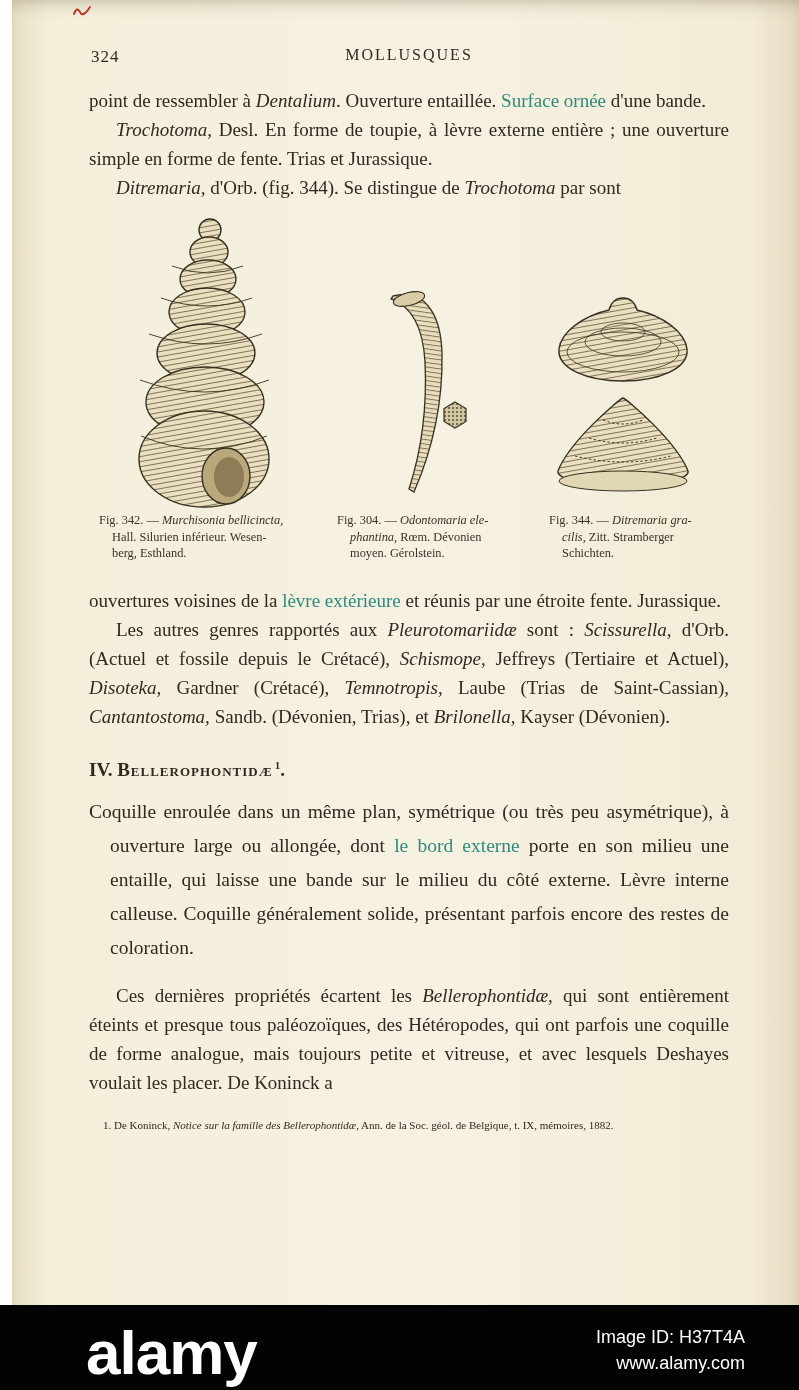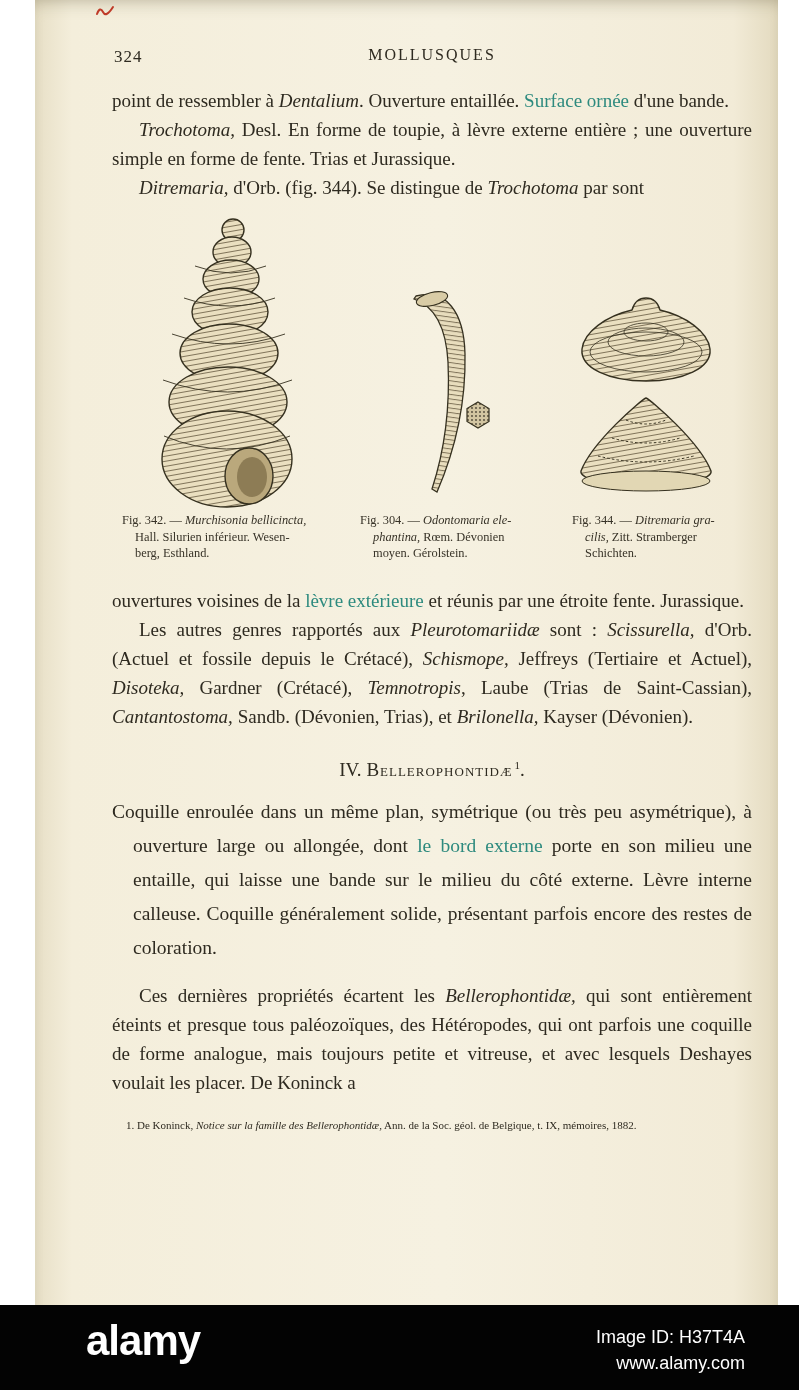--- a/index.html
+++ b/index.html
@@ -1,20 +1,20 @@
 <!DOCTYPE html>
 <html><head>
 <meta charset="utf-8">
 <style>
   html,body{margin:0;padding:0;}
   body{width:799px;height:1390px;position:relative;background:#ffffff;overflow:hidden;}
 
-  .paper{position:absolute;left:35px;top:0;width:743px;height:1328px;
+  .paper{position:absolute;left:12px;top:0;width:743px;height:1328px;
     background:linear-gradient(90deg,#e7dfc6 0%,#f4eedb 5%,#f6f1e1 55%,#f2ebd7 94%,#e3dabf 100%);
-    box-shadow:inset 0 12px 18px -12px rgba(105,95,65,.45), inset 0 -12px 18px -12px rgba(105,95,65,.35);}
+    box-shadow:inset 0 12px 18px -12px rgba(105,95,65,.45), inset 0 -12px 18px -12px rgba(105,95,65,.35);padding-left:44px;}
   .content{position:absolute;left:77px;top:46px;width:640px;color:#2e2a20;
     font-family:"Liberation Serif","DejaVu Serif",serif;}
 
   .pg-header{position:relative;height:26px;margin-bottom:14px;}
   .pg-num{position:absolute;left:2px;top:1px;font-size:17px;letter-spacing:1px;}
   .pg-title{text-align:center;letter-spacing:2px;font-size:16px;}
 
   p{margin:0;}
   .body-text{font-size:19px;line-height:29px;text-align:justify;}
   .indent{text-indent:27px;}
@@ -28,33 +28,33 @@
 
   .captions{display:flex;}
   .caption{font-size:12.4px;line-height:16.5px;color:#373227;}
   .cap1{margin-left:10px;width:222px;}
   .cap2{margin-left:16px;width:182px;}
   .cap3{margin-left:30px;width:175px;font-family:Liberation Serif, serif;}
   .cap-line{white-space:nowrap;}
   .cap-rest{padding-left:13px;}
 
   .after-figs{margin-top:24px;}
-  .section-heading{margin:28px 0 14px;text-align:center;font-size:19px;font-weight:normal;font-family:inherit;}
+  .section-heading{margin:28px 0 14px;text-align:left;font-size:19px;font-weight:bold;font-family:inherit;}
   .sc{font-variant:small-caps;letter-spacing:1px;}
   .section-heading sup{font-size:11px;margin-left:2px;}
   .diagnosis{font-size:19.5px;line-height:34px;text-align:justify;
     padding-left:21px;text-indent:-21px;}
   .para-ces{margin-top:16px;}
   .footnote{margin-top:18px;font-size:11px;line-height:21px;text-align:justify;text-indent:14px;}
 
   .pencil-mark{position:absolute;left:60px;top:4px;}
 
   .footer{position:absolute;left:0;top:1305px;width:799px;height:85px;background:#030303;color:#ffffff;
     font-family:"Liberation Sans","DejaVu Sans",sans-serif;}
-  .alamy-logo{position:absolute;left:86px;top:12px;font-size:42px;font-weight:700;letter-spacing:-1px;}
+  .alamy-logo{position:absolute;left:86px;top:12px;font-size:62px;font-weight:700;letter-spacing:-1px;}
   .footer-meta{position:absolute;right:54px;top:19px;text-align:right;font-size:18px;line-height:26px;}
 </style>
 </head>
 <body>
 
 <svg width="0" height="0" style="position:absolute" aria-hidden="true">
   <defs>
     <pattern id="engraveV" width="5" height="5" patternUnits="userSpaceOnUse" patternTransform="rotate(80)">
       <rect width="5" height="5" fill="#eadfc0"></rect>
       <line x1="0.5" y1="0" x2="0.5" y2="5" stroke="#80745a" stroke-width="1"></line>

